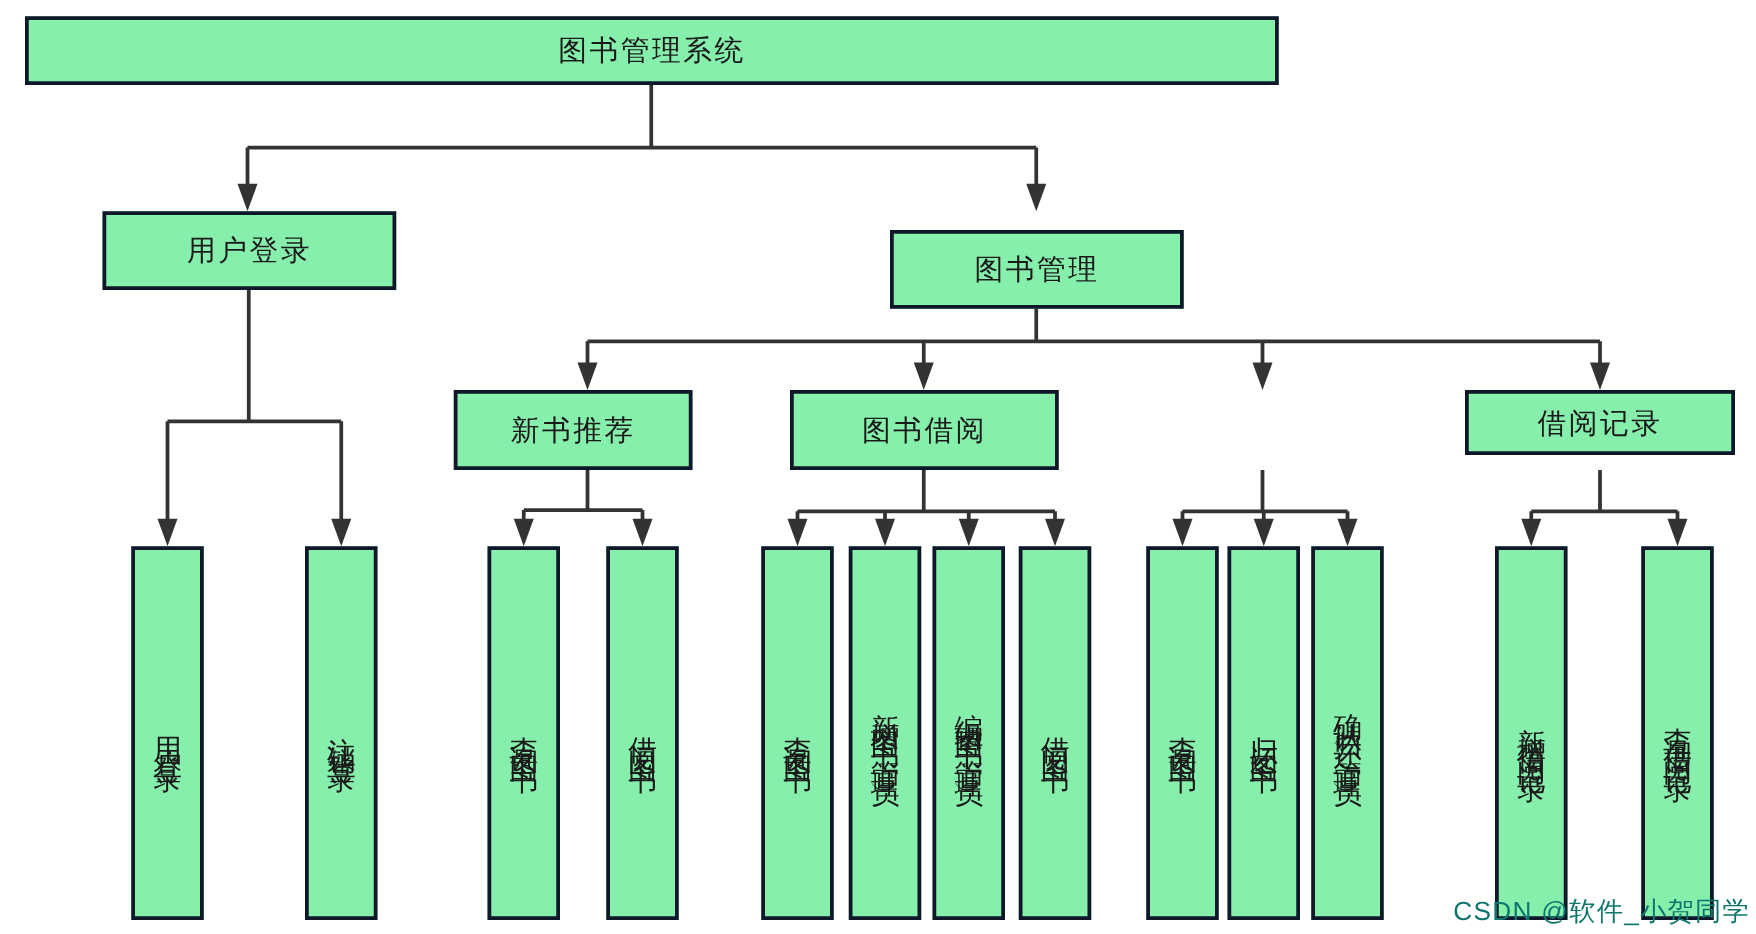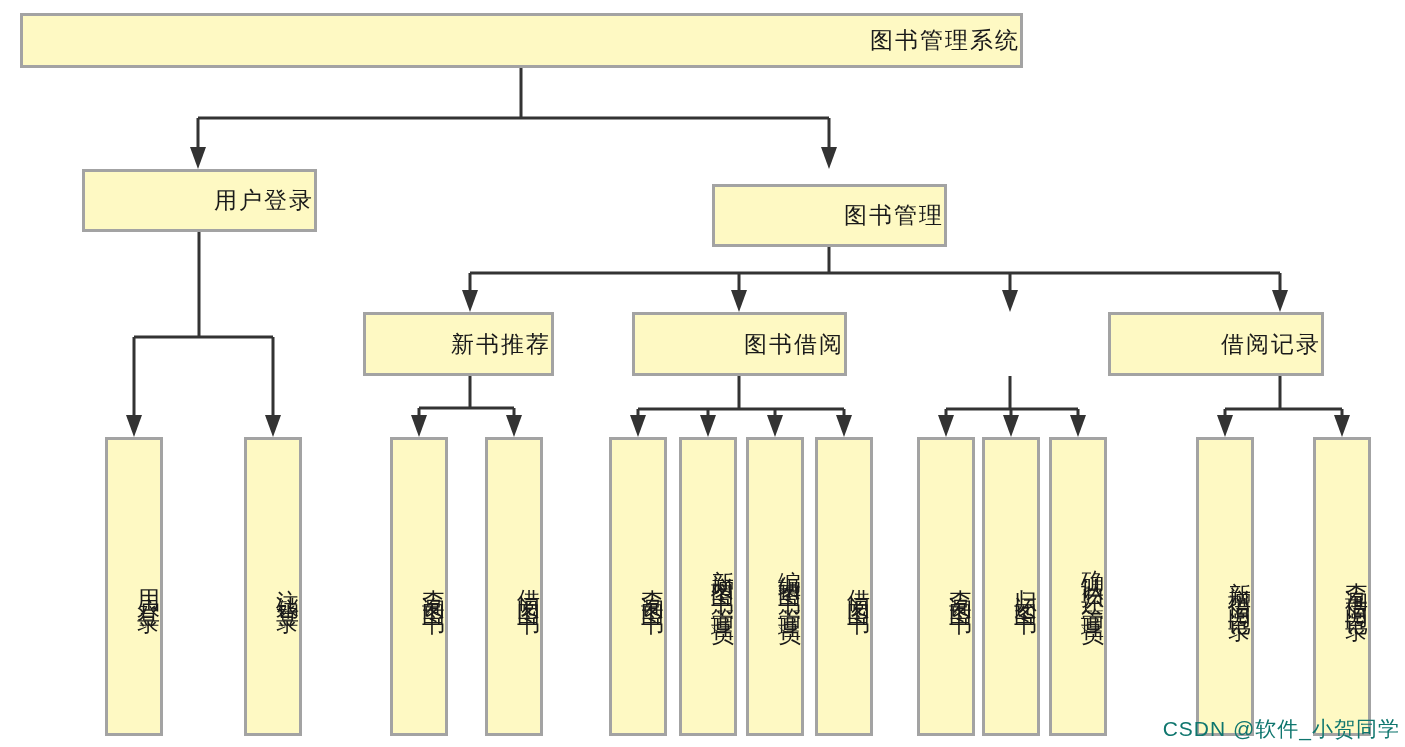--- a/index.html
+++ b/index.html
@@ -20,25 +20,25 @@
     position: absolute;
     left: 0;
     top: 0;
     width: 1405px;
     height: 747px;
     z-index: 0;
   }
   .node {
     position: absolute;
     box-sizing: border-box;
-    border: 3px solid #a3a3a3;
-    background: #fef9c3;
+    border: 3px solid #0f172a;
+    background: #86efac;
     display: flex;
     align-items: center;
-    justify-content: flex-end;
+    justify-content: center;
     z-index: 1;
     color: #1a1a1a;
   }
   .hnode span {
     font-size: 23px;
     letter-spacing: 2px;
     white-space: nowrap;
   }
   .root-node span {
     font-size: 23px;
@@ -117,21 +117,21 @@
   <div class="node hnode" style="left:712px; top:184px; width:235px; height:63px;">
     <span>图书管理</span>
   </div>
 
   <div class="node hnode" style="left:363px; top:312px; width:191px; height:64px;">
     <span>新书推荐</span>
   </div>
   <div class="node hnode" style="left:632px; top:312px; width:215px; height:64px;">
     <span>图书借阅</span>
   </div>
-  <div class="node hnode" style="left:1108px; top:312px; width:216px; height:64px;">
+  <div class="node hnode" style="left:1172px; top:312px; width:216px; height:52px;">
     <span>借阅记录</span>
   </div>
 
   <div class="node leaf" style="left:105px; top:437px; width:58px; height:299px;">
     <span>用户登录</span>
   </div>
   <div class="node leaf" style="left:244px; top:437px; width:58px; height:299px;">
     <span>注销登录</span>
   </div>
 

